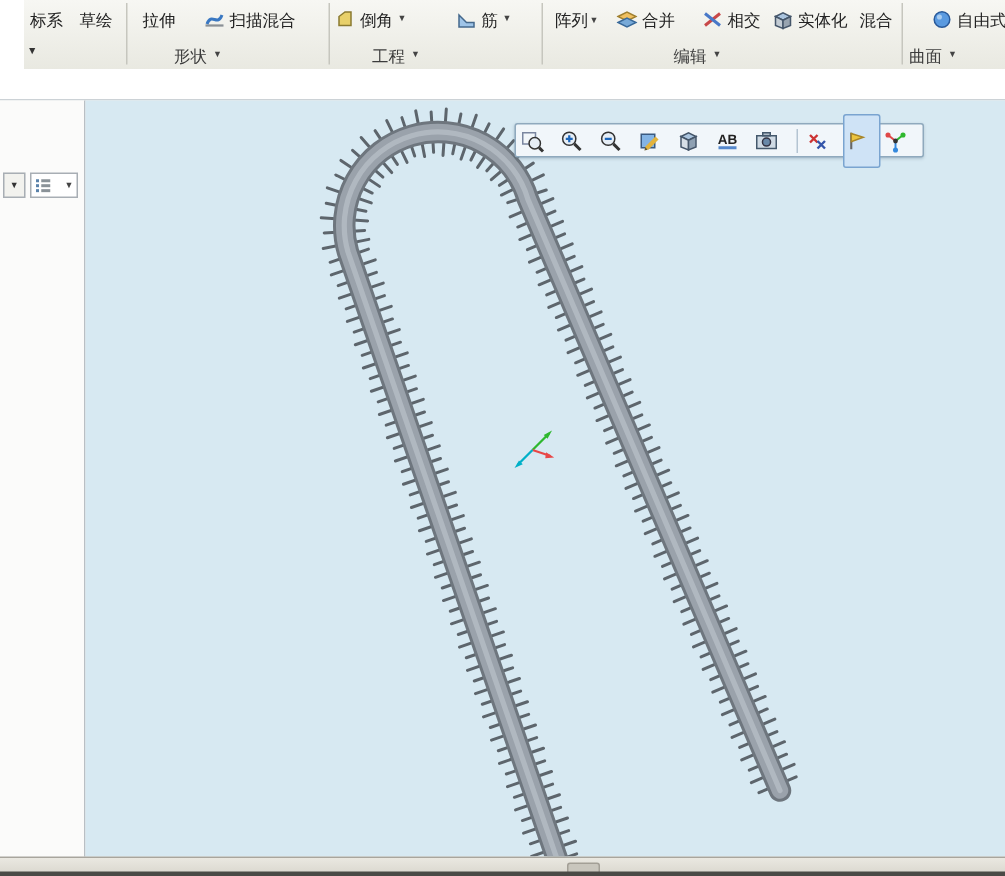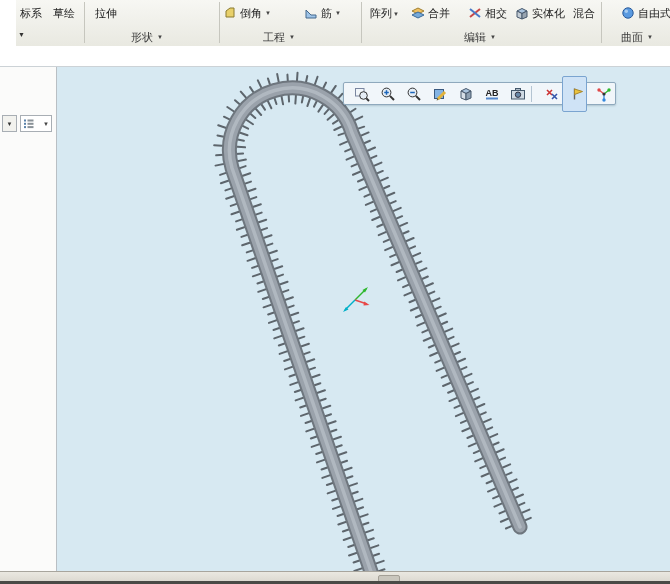--- a/index.html
+++ b/index.html
@@ -9,21 +9,21 @@
   
   .ribbon{position:absolute;left:16px;top:0;width:670px;height:62px;
     background:linear-gradient(#f7f7f3,#e4e4db);border-bottom:1px solid #b6b6ae}
   .rb-sep{position:absolute;top:2px;height:41px;width:1px;background:#c6c6be}
   .rbtn{position:absolute;top:0;height:26px;display:flex;align-items:center;gap:3px;
     padding:0 3px;white-space:nowrap;cursor:default}
   .rbtn svg{flex:0 0 auto}
   .arrow{font-size:6px;color:#444;line-height:1}
   .rbtn.colbtn{flex-direction:row;justify-content:flex-start;gap:1px;padding-top:1px}
   .rgroup{position:absolute;top:30px;height:14px;width:62px;display:flex;align-items:center;
-    justify-content:center;gap:4px;color:#3c3c3c;cursor:default}
+    gap:4px;color:#3c3c3c;cursor:default}
   .overflow-arrow{position:absolute;left:2px;top:31px;font-size:7px;color:#333}
 
   
   .subribbon{position:absolute;top:46px;left:0;width:670px;height:21px;background:#ffffff;
     border-bottom:1px solid #ccd2d6}
 
   
   .left-panel{position:absolute;left:0;top:67px;width:57px;height:504px;background:#fbfbfa;
     border-right:1px solid #b9bfc4}
   .tree-btn{position:absolute;left:2px;top:48px;width:15px;height:17px;background:#f2f2ee;
@@ -35,21 +35,21 @@
   
   .canvas{position:absolute;left:57px;top:67px;width:613px;height:504px;background:#d7e9f2;overflow:hidden}
   #model-svg,#spin-svg{position:absolute}
   #model-svg{left:0;top:0}
   #spin-svg{left:278px;top:213px}
 
   
   .gtoolbar{position:absolute;left:286px;top:15px;height:23px;display:flex;align-items:center;
     padding:1px 2px;background:#f1f6fa;border:1px solid #8fa9bd;border-radius:2px;gap:1px;
     box-shadow:0 1px 2px rgba(60,90,110,.25)}
-  .gbtn{width:25px;height:36px;display:flex;align-items:center;justify-content:flex-end;
+  .gbtn{width:25px;height:36px;display:flex;align-items:center;justify-content:flex-start;
     border:1px solid transparent;border-radius:2px;background:transparent}
   .gbtn.active{background:#cfe3f6;border-color:#7aa4d0}
   .gt-sep{width:1px;height:16px;background:#b4c4d2;margin:0 3px}
 
   
   .statusbar{position:absolute;left:0;top:571px;width:670px;height:13px;
     background:linear-gradient(#eae8e1,#d8d5cc);border-top:1px solid #a8a59d}
   .status-handle{position:absolute;left:378px;top:3px;width:22px;height:8px;background:#c9c6bd;
     border:1px solid #a39f96;border-radius:2px}
   .win-edge{position:absolute;left:0;top:581px;width:670px;height:3px;background:#4a4a46}
@@ -66,20 +66,27 @@
   <div class="rbtn" style="left:1px">
     <span>标系</span>
   </div>
   <div class="rbtn" style="left:34px">
     <span>草绘</span>
   </div>
   <div class="rbtn" style="left:76px">
     <span>拉伸</span>
   </div>
 
+  <div class="rbtn" style="left:117px">
+    <svg width="14" height="14" viewBox="0 0 14 14">
+      <path d="M1 11 L13 11" stroke="#8a9096" stroke-width="1.5" fill="none"></path>
+      <path d="M2 10 C5 2 9 12 12 4" stroke="#3a78c2" fill="none" stroke-width="2"></path>
+    </svg>
+    <span>扫描混合</span>
+  </div>
 
   <div class="rbtn" style="left:204px">
     <svg width="14" height="14" viewBox="0 0 14 14">
       <path d="M3 11 L3 5 L7 2 L11 2 L11 11 Z" fill="#e8d06a" stroke="#8a7a30"></path>
     </svg>
     <span>倒角</span>
     <span class="arrow">▼</span>
   </div>
 
   <div class="rbtn" style="left:285px">

